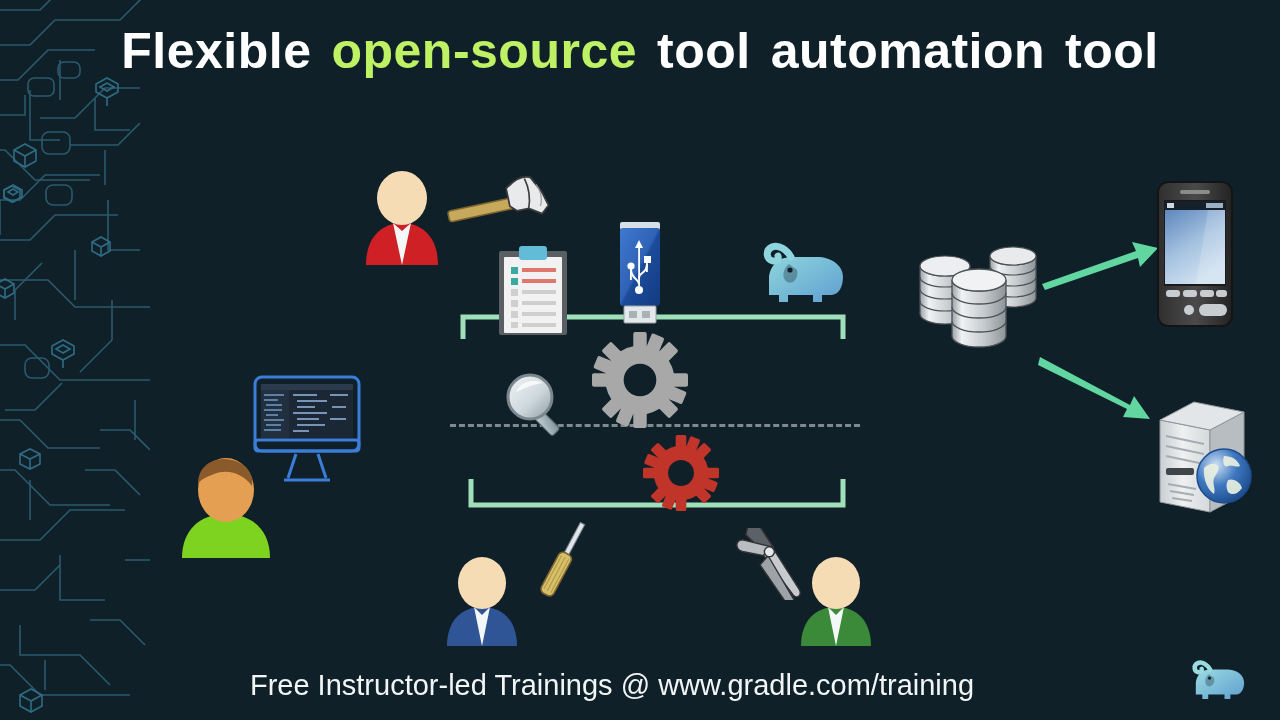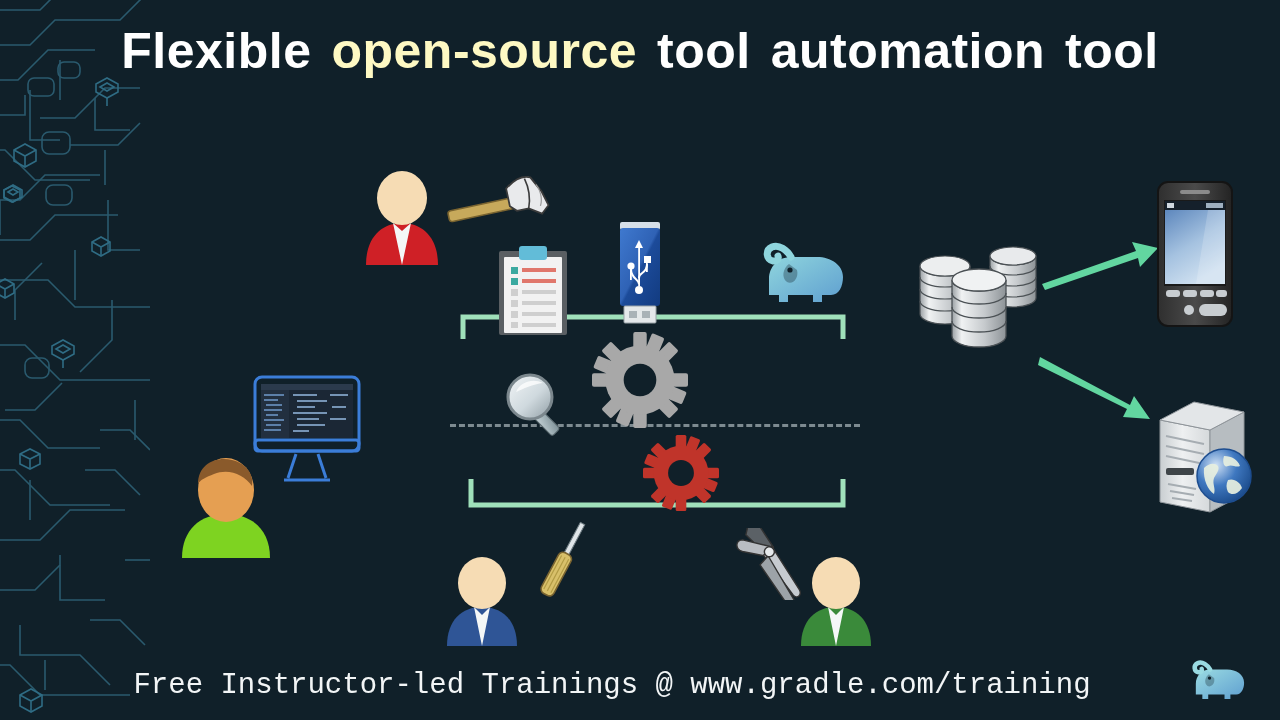--- a/index.html
+++ b/index.html
@@ -31,33 +31,33 @@
     left: 0; top: 22px;
     width: 1280px;
     text-align: center;
     font-size: 50px;
     font-weight: bold;
     letter-spacing: 0.5px;
     color: #ffffff;
     white-space: nowrap;
   }
   #title .w { padding: 0 10px; text-align: right; }
-  #title .accent { color: #fef9c3; }
+  #title .accent { color: #bef264; }
 
   
   #footer {
     position: absolute;
     left: 0; bottom: 18px;
     width: 1280px;
     text-align: center;
     color: #f2f5f6;
     font-size: 29px;
     white-space: nowrap;
   }
-  #footer-text { display: inline-block; transform: translateX(-28px); font-family: Liberation Mono, monospace; }
+  #footer-text { display: inline-block; transform: translateX(-28px); }
   #footer-logo {
     position: absolute;
     right: 32px; bottom: -8px;
     width: 60px; height: 56px;
   }
 
   
   .art { position: absolute; }
 
   

